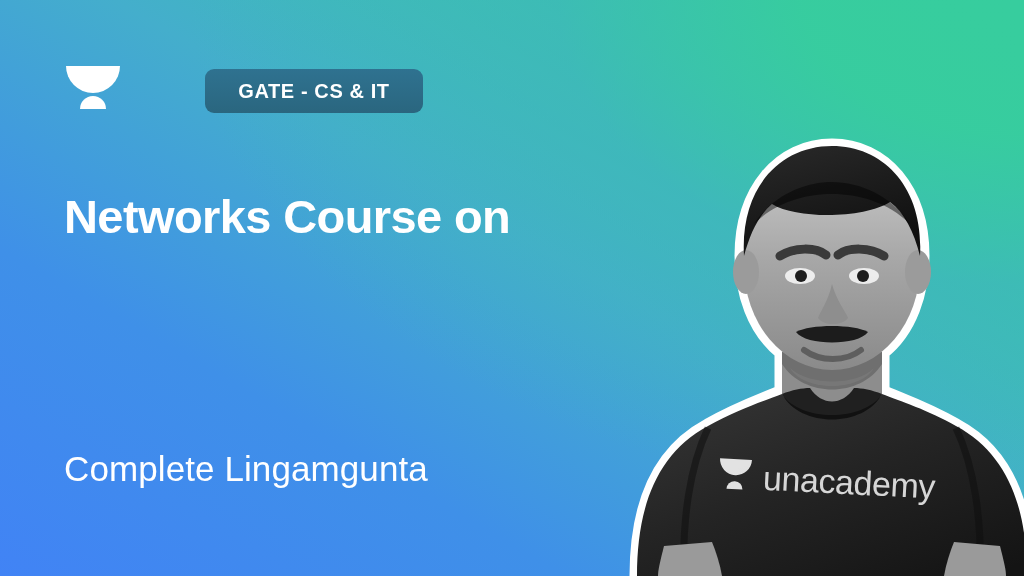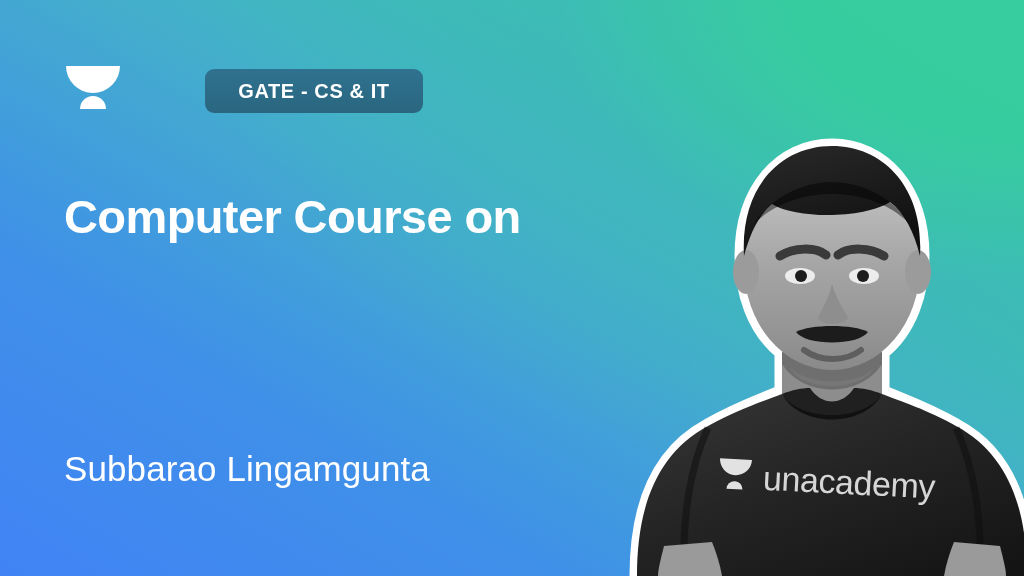--- a/index.html
+++ b/index.html
@@ -103,24 +103,24 @@
       <path d="M2 3 H56 A27 27 0 0 1 2 3 Z" fill="#ffffff"></path>
       <path d="M16 46 H42 A13 13 0 0 0 16 46 Z" fill="#ffffff"></path>
     </svg>
   </div>
 
   <div class="category-badge">
     <span class="category-badge-label">GATE - CS &amp; IT</span>
   </div>
 
   <h1 class="course-title">
-    <span class="title-line">Computer Course on</span>
+    <span class="title-line">Networks Course on</span>
   </h1>
 
-  <div class="instructor-name">Subbarao Lingamgunta</div>
+  <div class="instructor-name">Complete Lingamgunta</div>
 
   <div class="educator-figure">
     <svg viewBox="0 0 420 460" aria-hidden="true">
       <defs>
         <linearGradient id="skinGrad" x1="0" y1="0" x2="0" y2="1">
           <stop offset="0%" stop-color="#c9c9c9"></stop>
           <stop offset="45%" stop-color="#a8a8a8"></stop>
           <stop offset="100%" stop-color="#8a8a8a"></stop>
         </linearGradient>
         <linearGradient id="shirtGrad" x1="0.15" y1="0" x2="0.9" y2="1">

